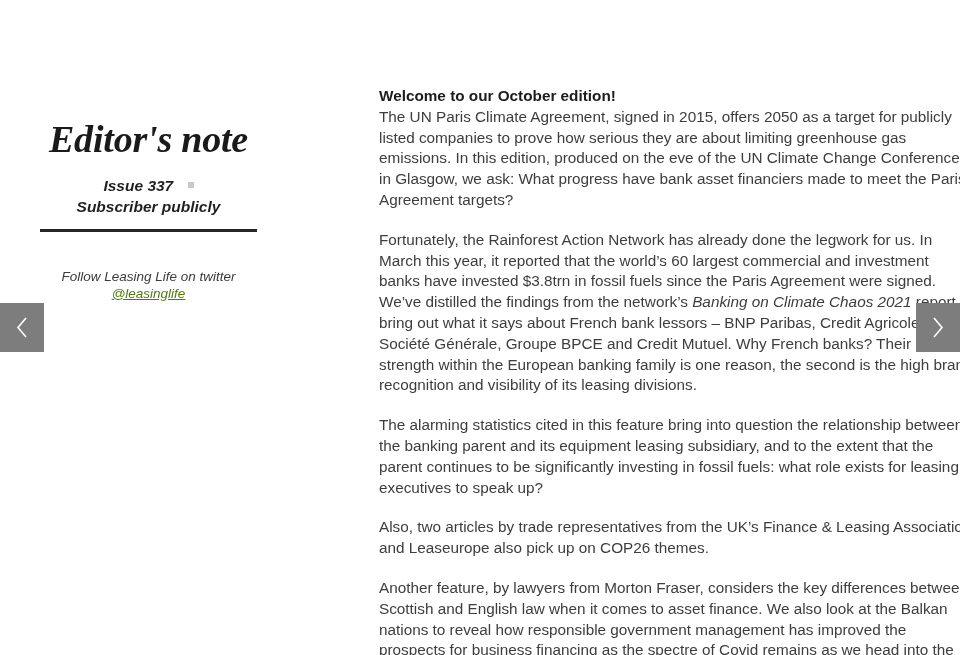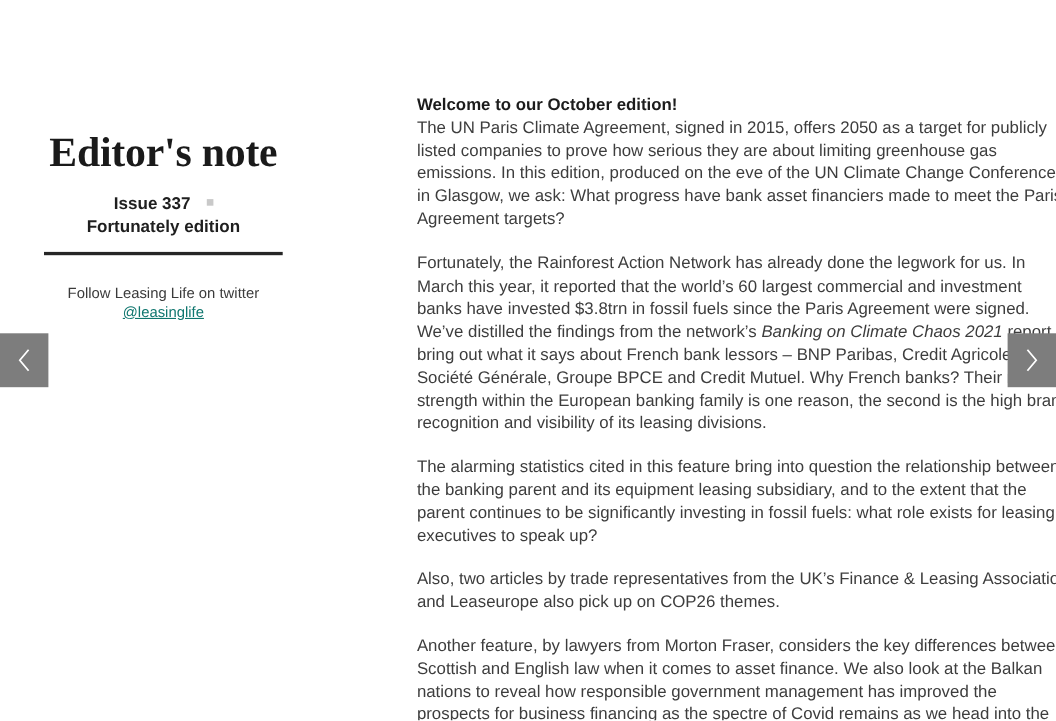--- a/index.html
+++ b/index.html
@@ -27,20 +27,21 @@
     position: absolute;
     left: 0px;
     top: 0px;
     width: 300px;
     height: 655px;
     box-sizing: border-box;
     padding-left: 40px;
     padding-right: 43px;
     padding-top: 118px;
     text-align: center;
+    font-style: italic;
   }
 
   .masthead {
     font-family: "Liberation Serif", serif;
     font-weight: bold;
     font-size: 38px;
     line-height: 1.12;
     color: #1a1a1a;
     letter-spacing: -0.2px;
     margin: 0 0 14px 0;
@@ -72,31 +73,31 @@
   }
 
   .rule {
     margin: 12px auto 0 auto;
     width: 217px;
     height: 3px;
     background: #262626;
   }
 
   .follow-block {
-    margin-top: 26px;
+    margin-top: 36px;
     font-size: 13.5px;
     line-height: 17px;
     color: #3b3b3b;
   }
   .follow-line {
     display: block;
     white-space: nowrap;
   }
   .twitter-link {
-    color: #0f766e;
+    color: #4d7c0f;
     text-decoration: underline;
     display: inline-block;
     text-align: center;
   }
 
   
   .article {
     position: absolute;
     left: 339px;
     top: 86px;
@@ -157,21 +158,21 @@
 
   <div class="sidebar">
 
     <h1 class="masthead">Editor's note</h1>
 
     <div class="issue-lines">
       <span class="issue-line">
         <span>Issue 337</span>
         <span class="issue-dot"></span>
       </span>
-      <span class="issue-line">Fortunately edition</span>
+      <span class="issue-line">Subscriber publicly</span>
     </div>
 
     <div class="rule"></div>
 
     <div class="follow-block">
       <span class="follow-line">Follow Leasing Life on twitter</span>
       <span class="follow-line">
         <a class="twitter-link" href="#">@leasinglife</a>
       </span>
     </div>

